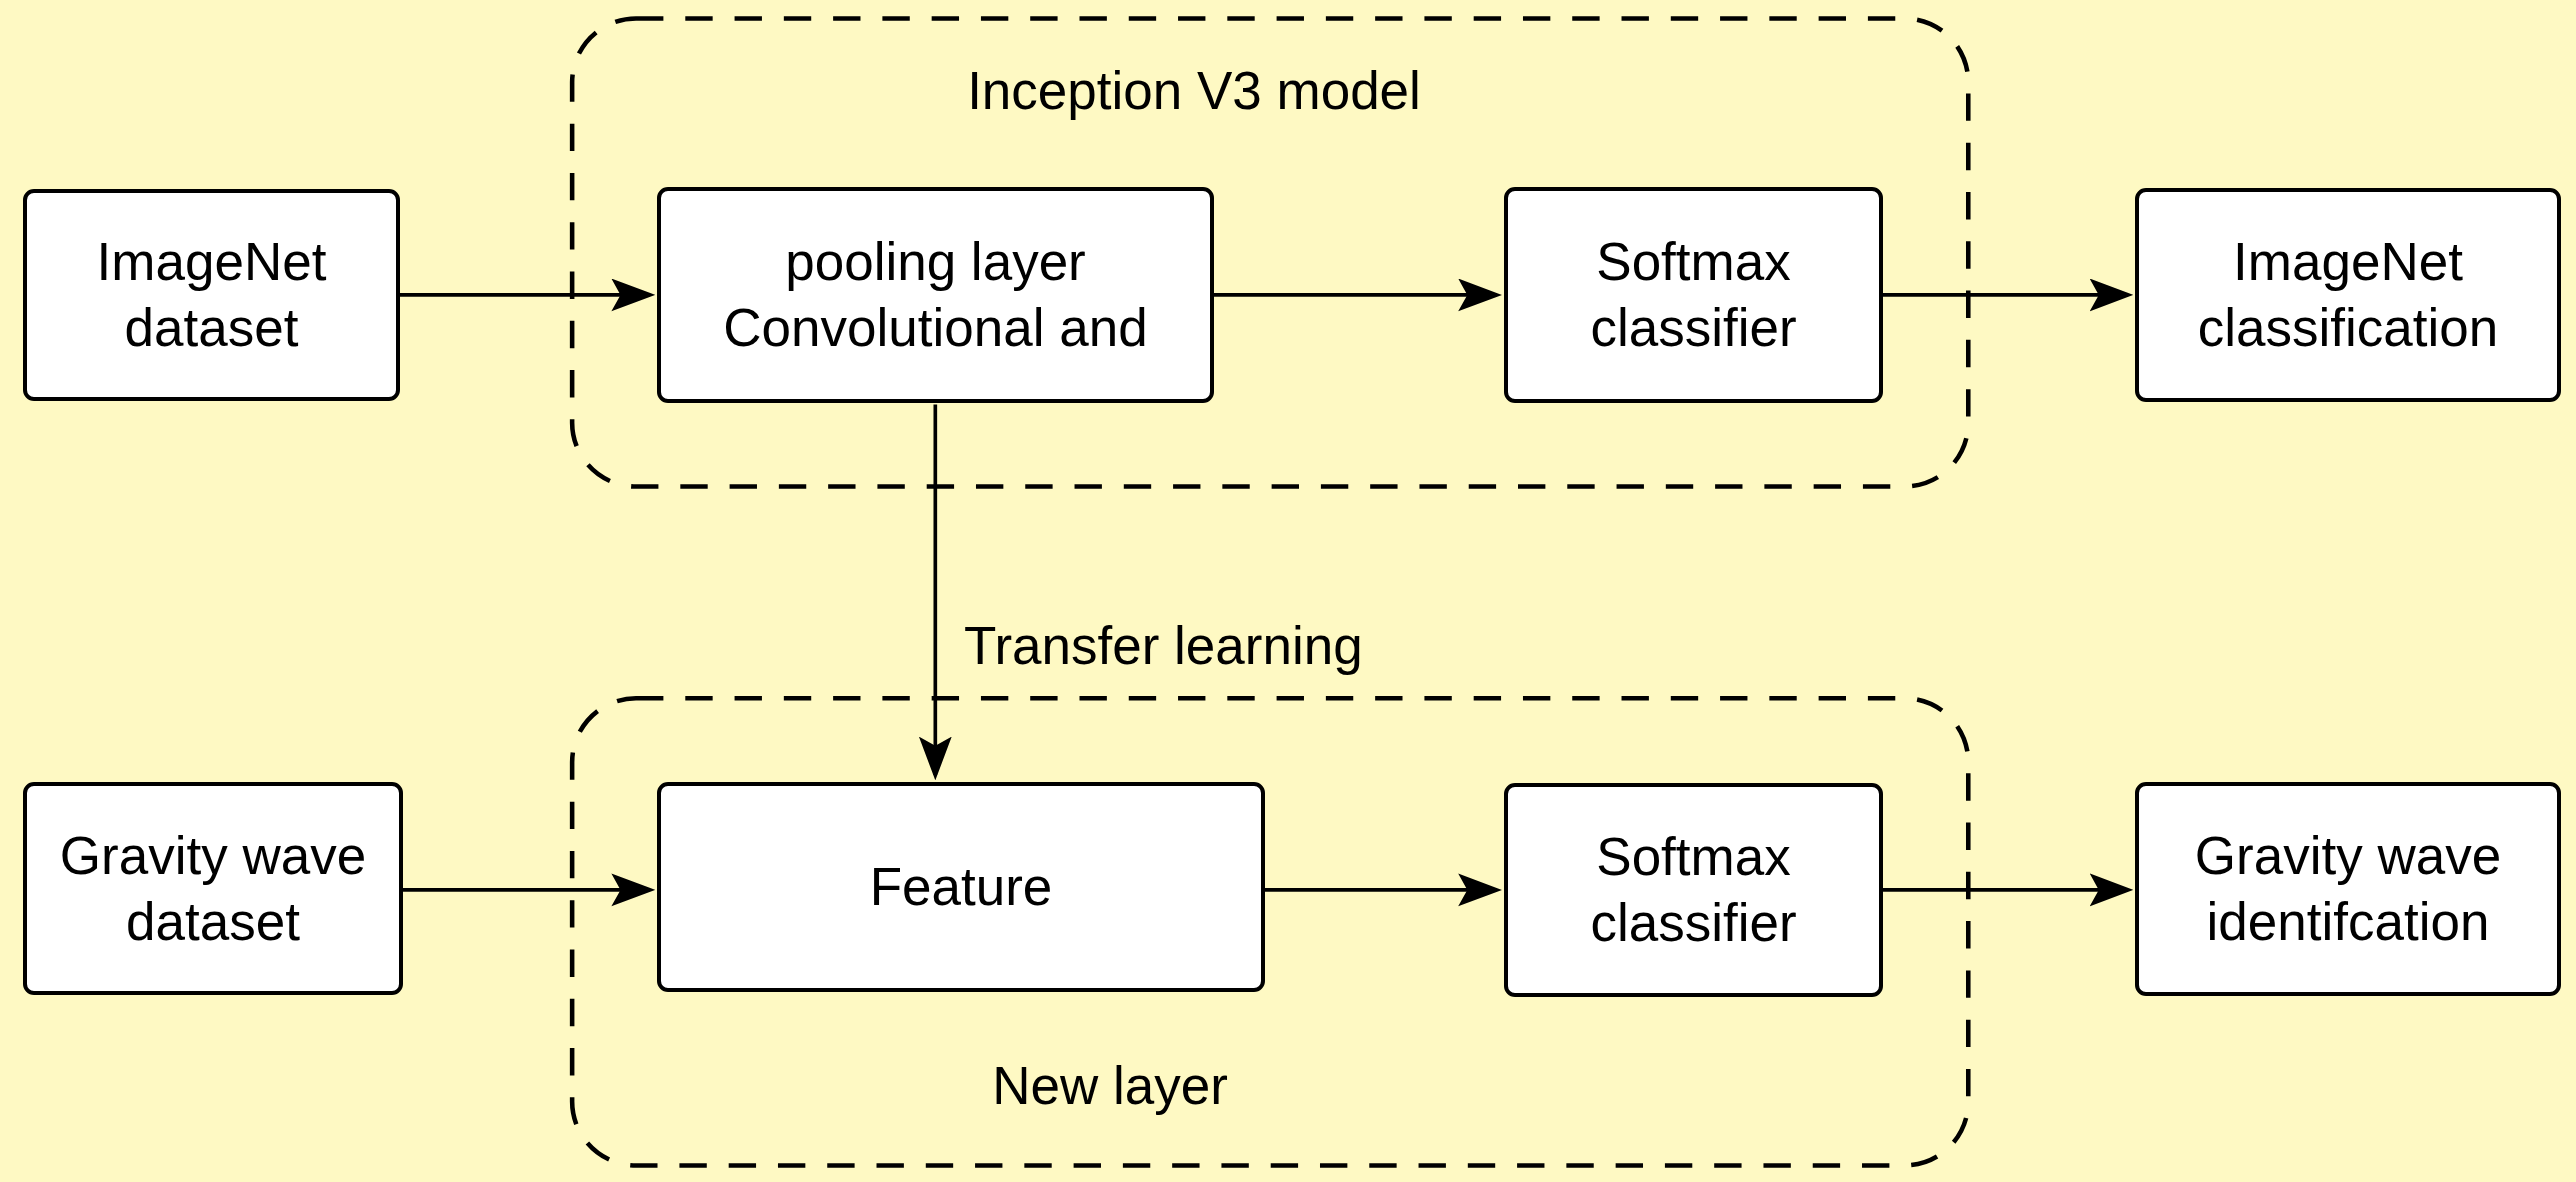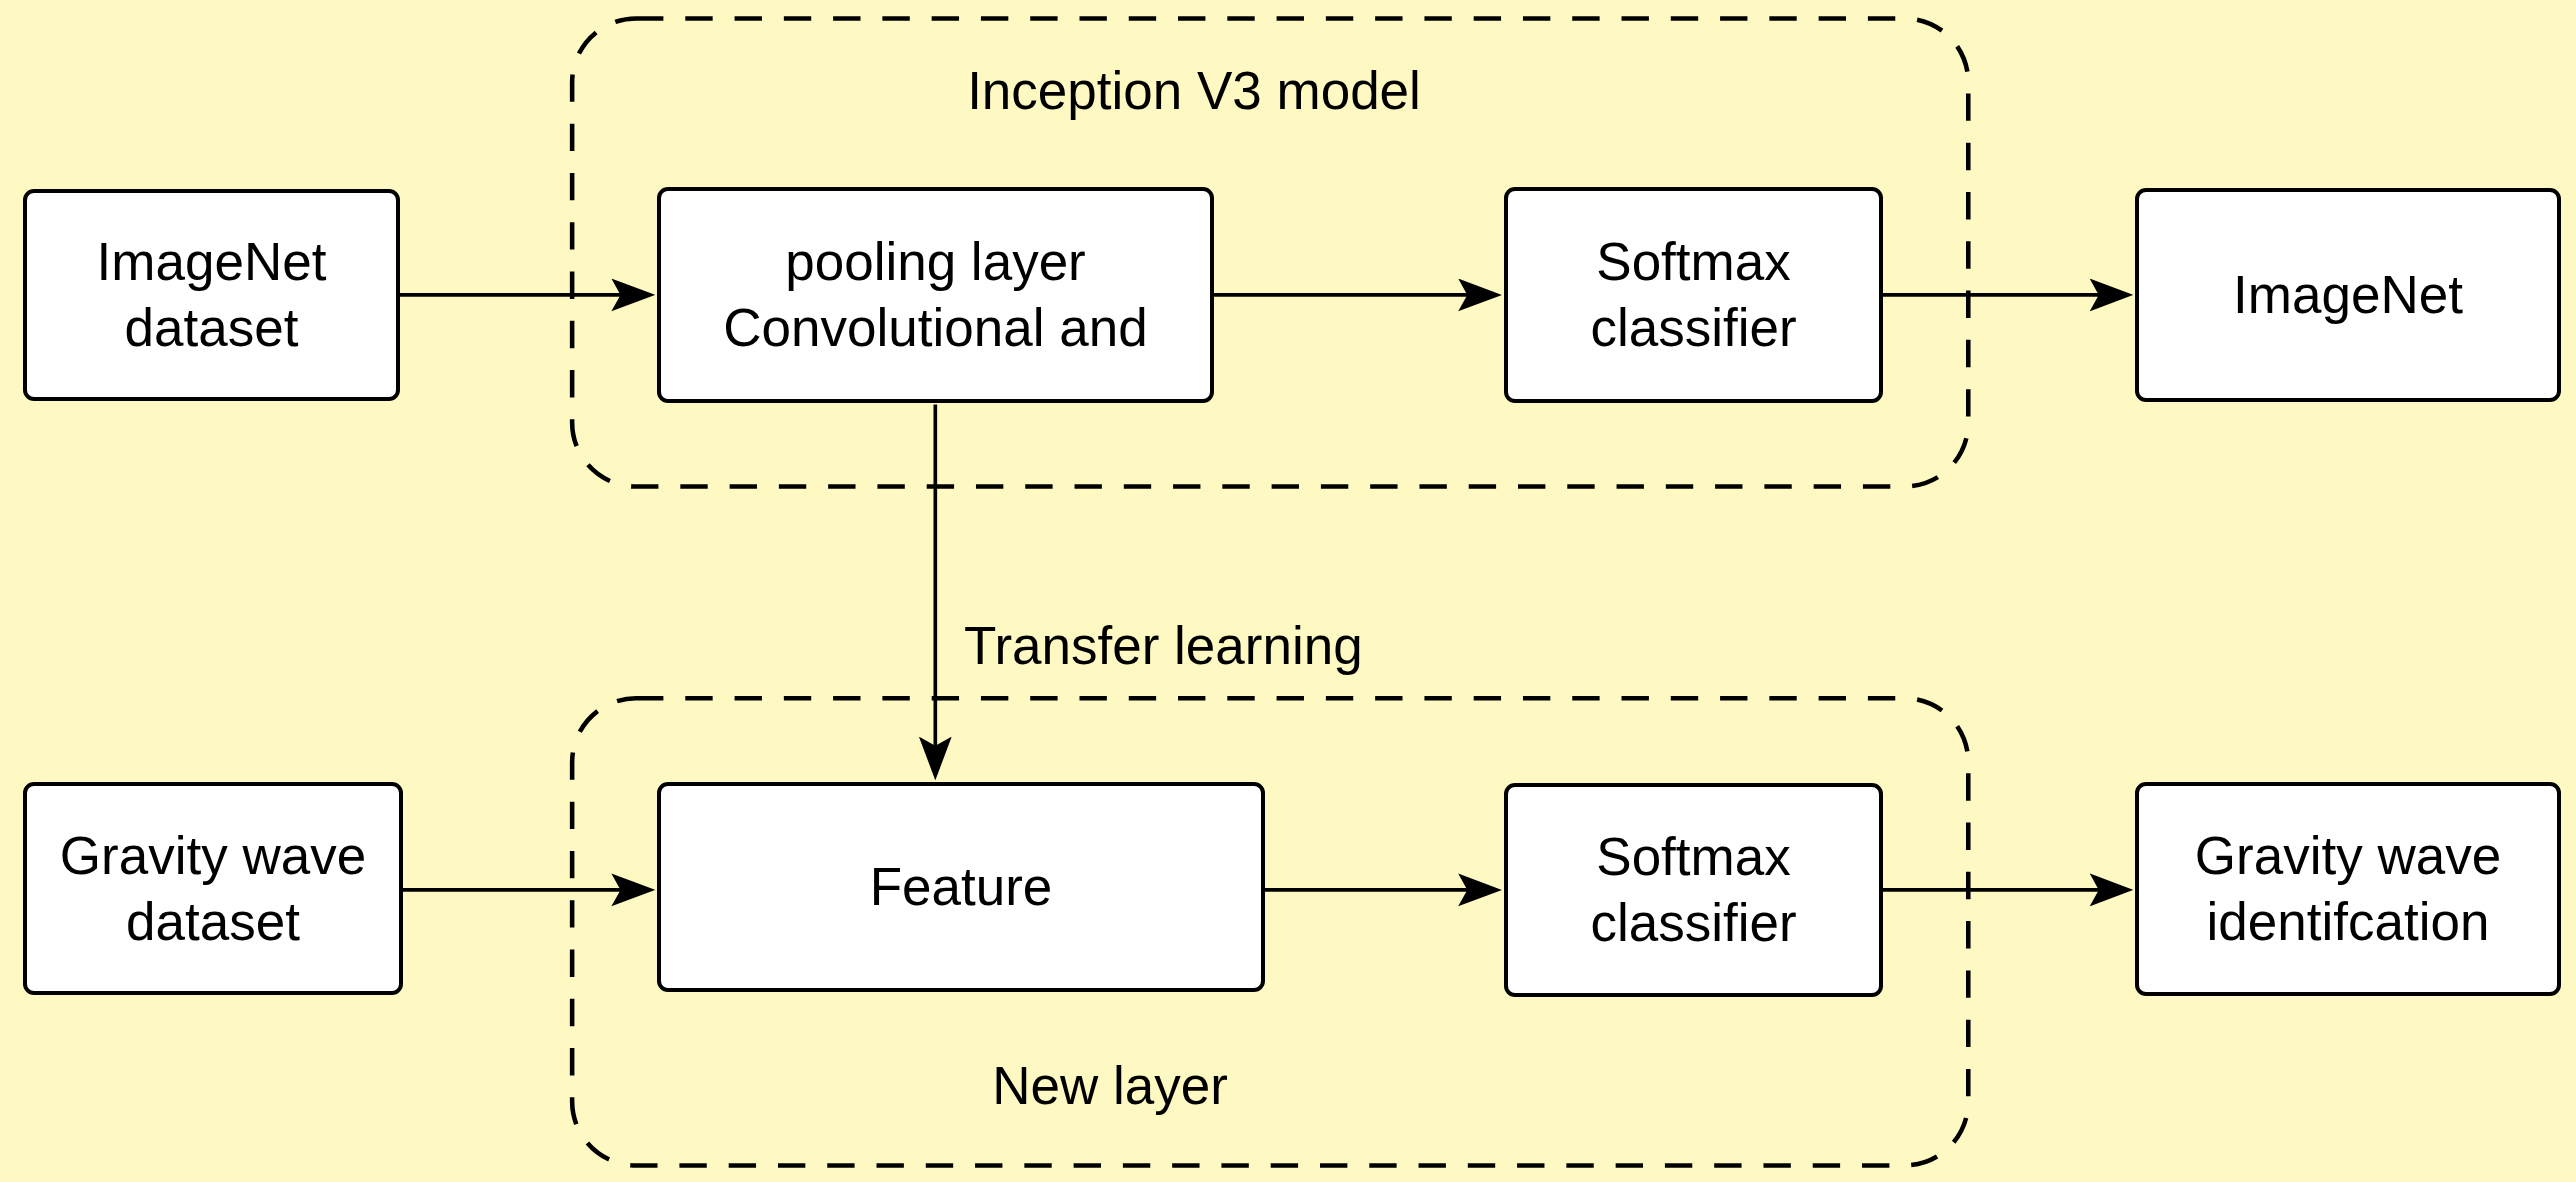--- a/index.html
+++ b/index.html
@@ -90,20 +90,21 @@
     <span>Convolutional and</span>
   </div>
 
   <div class="node" style="left:1504px; top:187px; width:379px; height:216px;">
     <span>Softmax</span>
     <span>classifier</span>
   </div>
 
   <div class="node" style="left:2135px; top:188px; width:426px; height:214px;">
     <span>ImageNet</span>
+    <span>classification</span>
   </div>
 
   <div class="node" style="left:23px; top:782px; width:380px; height:213px;">
     <span>Gravity wave</span>
     <span>dataset</span>
   </div>
 
   <div class="node" style="left:657px; top:782px; width:608px; height:210px;">
     <span>Feature</span>
   </div>

